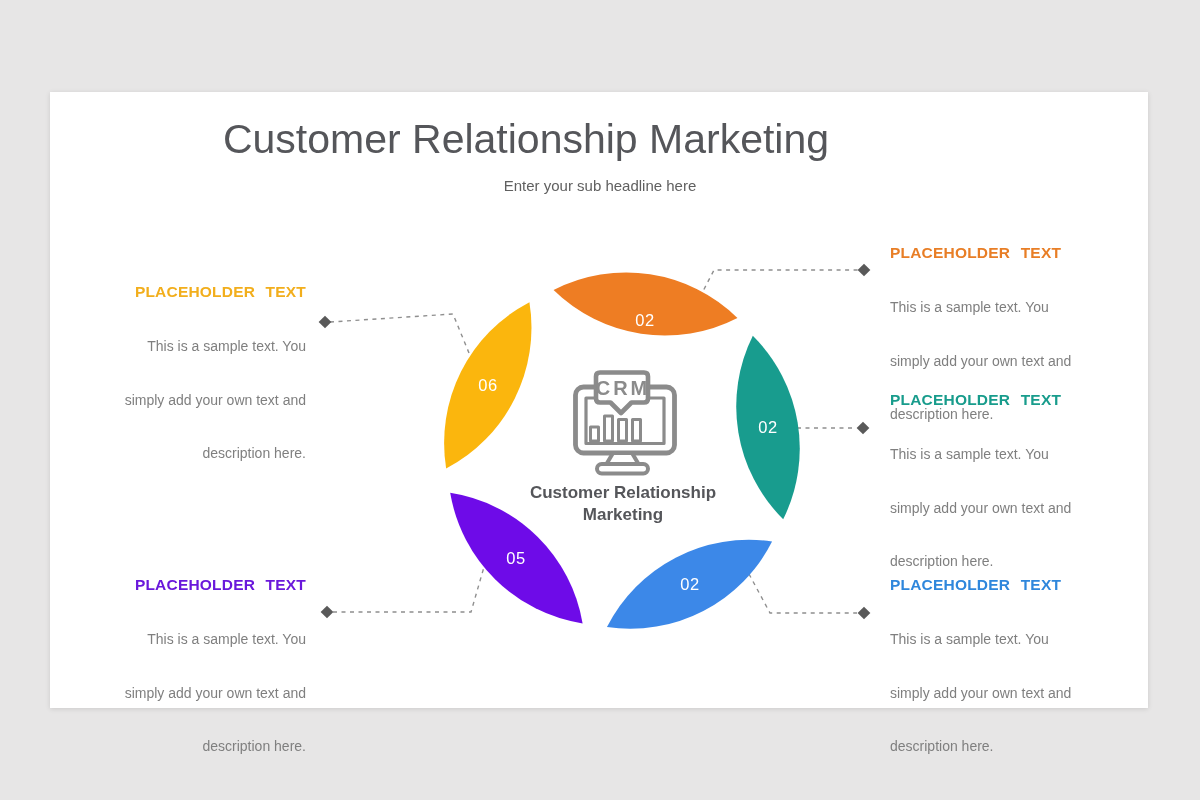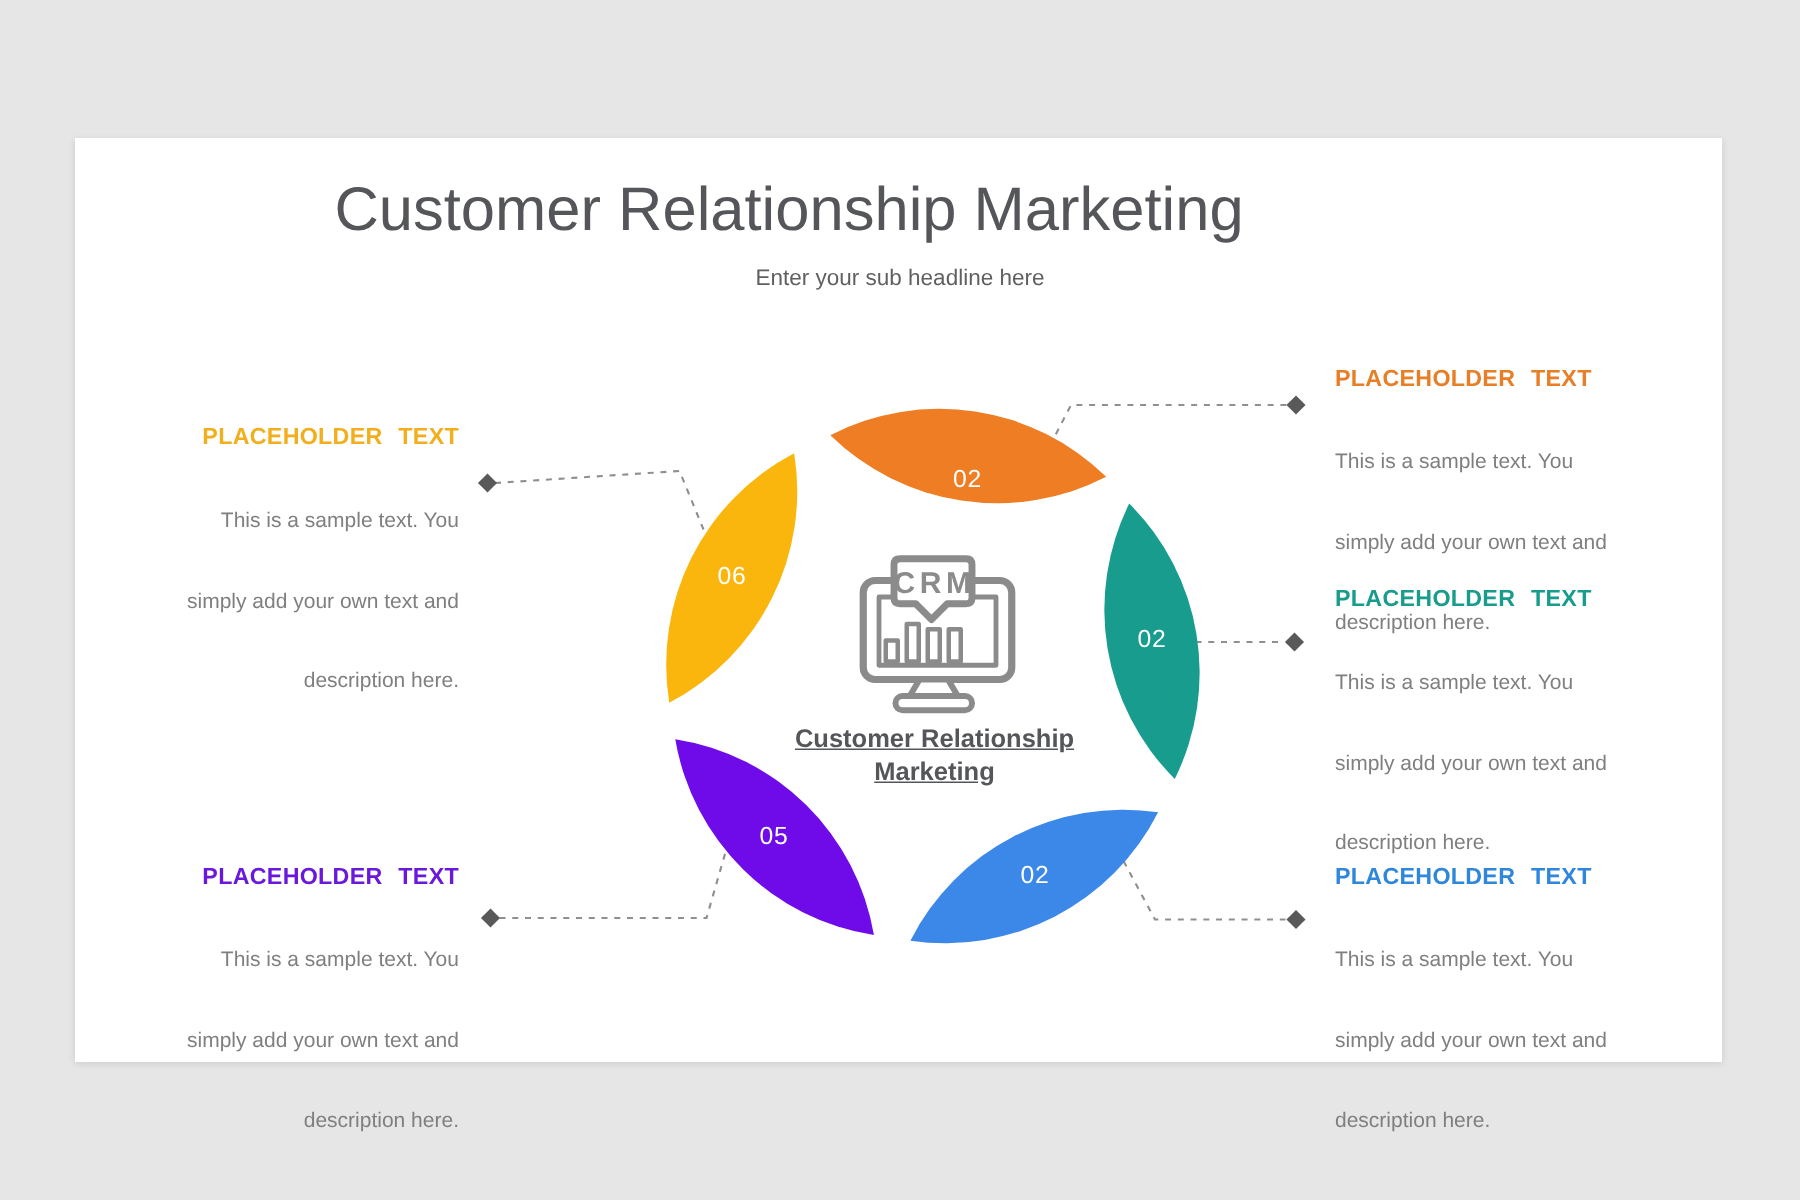--- a/index.html
+++ b/index.html
@@ -8,21 +8,21 @@
   .slide{position:absolute;left:50px;top:92px;width:1098px;height:616px;background:#FFFFFF;
          box-shadow:0 1px 5px rgba(0,0,0,0.12);}
   .title{position:absolute;left:0;top:116px;width:1052px;text-align:center;
          font-size:41px;font-weight:400;color:#55565A;letter-spacing:0px;}
   .subtitle{position:absolute;left:0;top:177px;width:1200px;text-align:center;
          font-size:15px;color:#606060;}
   .overlay{position:absolute;left:0;top:0;width:1200px;height:800px;}
   .petal-number{position:absolute;transform:translate(-50%,-50%);color:#FFFFFF;
          font-size:16.5px;font-weight:500;letter-spacing:0.5px;}
   .center-label{position:absolute;left:623px;top:482px;transform:translateX(-50%);
-         text-align:center;font-size:17px;font-weight:700;color:#55565A;line-height:22px;text-decoration:underline;}
+         text-align:center;font-size:17px;font-weight:700;color:#55565A;line-height:22px;}
   .center-label span{display:block;white-space:nowrap;}
   .callout{position:absolute;width:240px;}
   .callout.align-right{text-align:right;}
   .callout.align-left{text-align:left;}
   .callout h3{margin:0 0 11px 0;font-size:15.5px;font-weight:700;letter-spacing:0.2px;
          word-spacing:6px;white-space:nowrap;}
   .callout .body{font-size:14px;line-height:16.5px;color:#7F7F7F;}
   .callout .body span{display:block;white-space:nowrap;margin-top:37px;}
 </style>
 </head>

